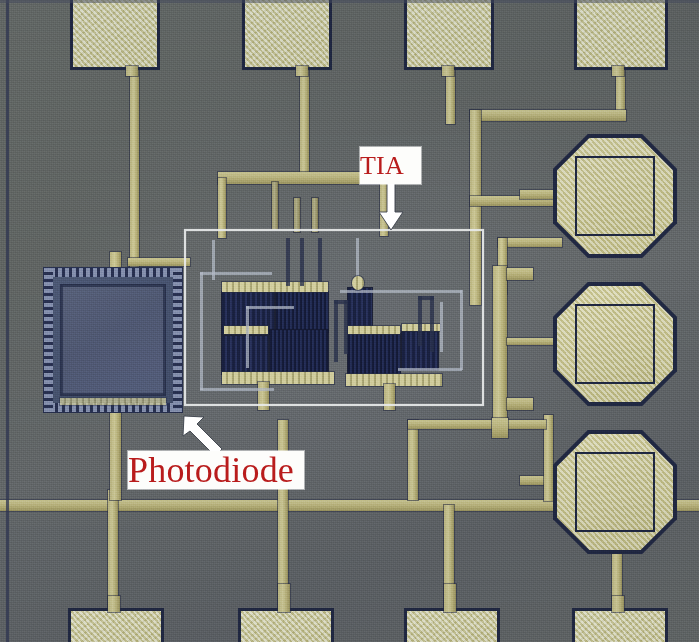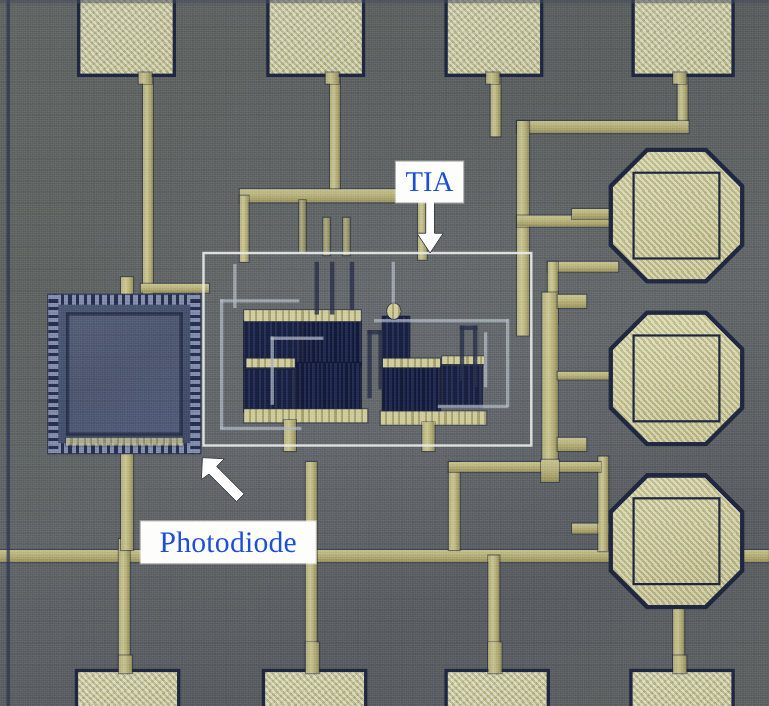--- a/index.html
+++ b/index.html
@@ -109,22 +109,22 @@
   }
 
   
   .w{position:absolute;background:#c3cbd6;opacity:.72;}
   .wd{position:absolute;background:#2c3450;opacity:.8;}
 
   
   .callout{
     position:absolute;
     background:#fdfdfb;
-    color:#1d4ed8;
-    display:flex;align-items:center;justify-content:center;
+    color:#b91c1c;
+    display:flex;align-items:center;justify-content:flex-start;
     letter-spacing:.2px;
     line-height:1;
     box-shadow:0 0 0 1px rgba(255,255,255,.5);
   }
   .arrow{position:absolute;}
   .edge-left{position:absolute;left:6px;top:0;width:3px;height:642px;background:#2d3450;opacity:.75;}
   .edge-top{position:absolute;left:0;top:0;width:699px;height:3px;background:#444a5e;opacity:.5;}
 </style>
 </head>
 <body>
@@ -270,17 +270,17 @@
   </svg>
 
   <div class="callout" style="left:360px;top:147px;width:61px;height:37px;font-size:26px;">
     <span>TIA</span>
   </div>
 
   <svg class="arrow" style="left:182px;top:414px;width:44px;height:44px;" viewBox="0 0 44 44">
     <polygon points="2,2 22,3 15,10 40,35 33,42 8,17 1,22" fill="#ffffff" stroke="#3a3f4a" stroke-width="0.9"></polygon>
   </svg>
 
-  <div class="callout" style="left:128px;top:451px;width:159px;height:38px;font-size:27px;margin-top:23px;">
+  <div class="callout" style="left:128px;top:451px;width:176px;height:38px;font-size:36px;">
     <span>Photodiode</span>
   </div>
 
 </div>
 
 </body></html>

